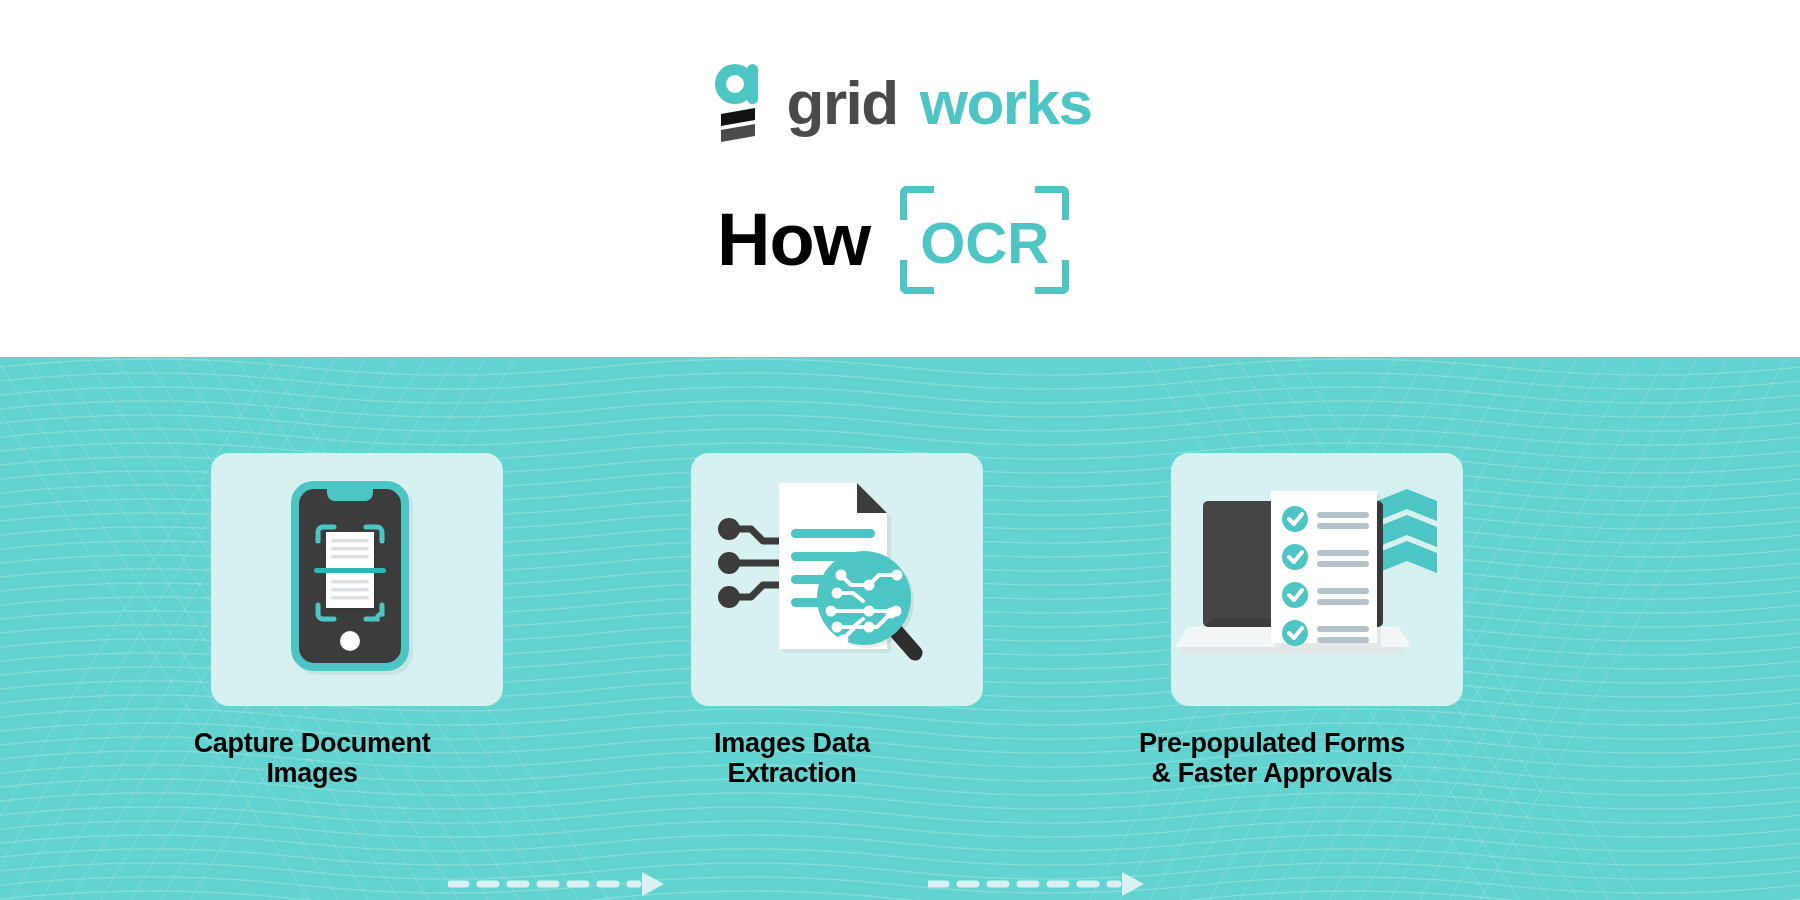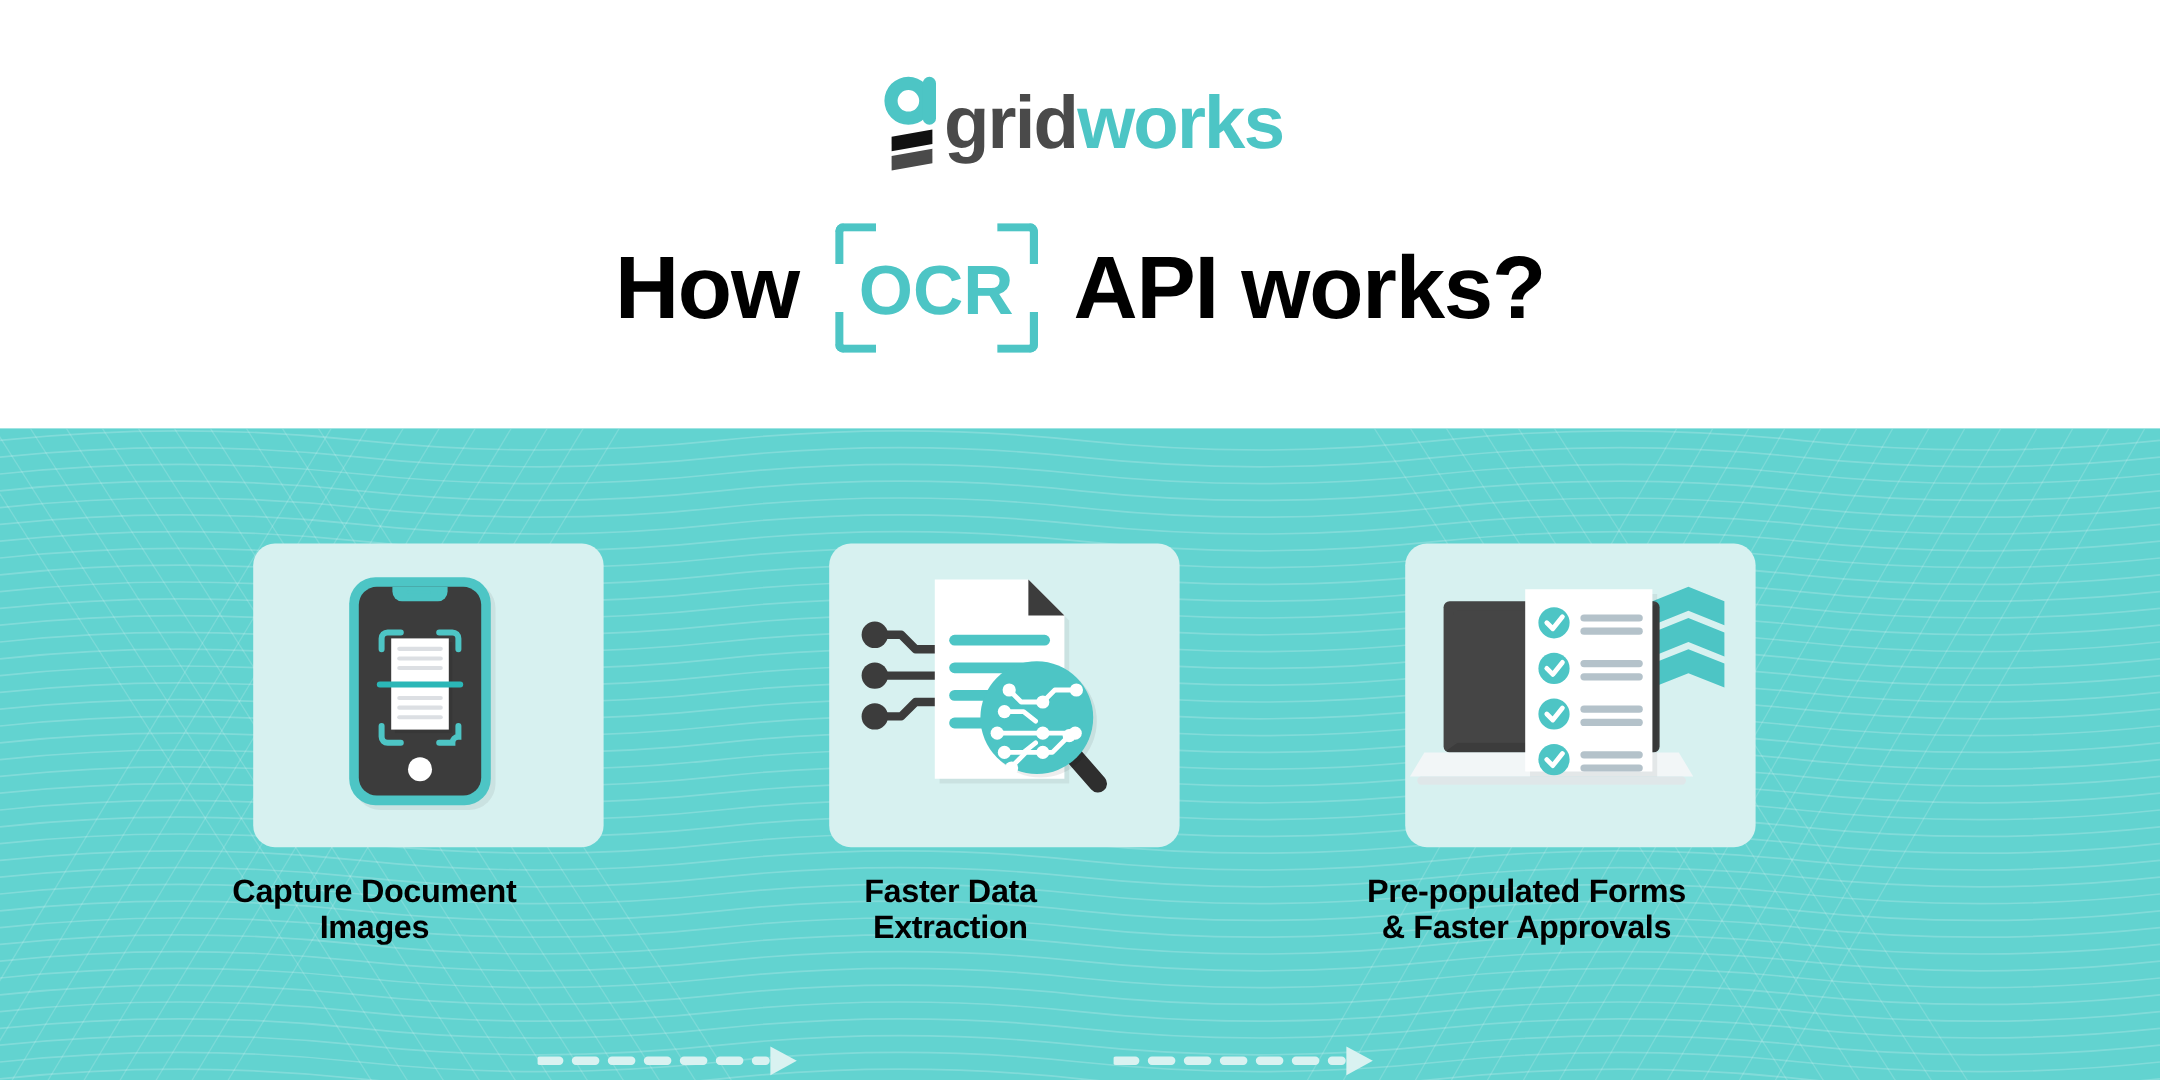--- a/index.html
+++ b/index.html
@@ -22,21 +22,21 @@
     width: 1800px; height: 357px;
     background: #ffffff;
   }
 
   
   .logo-wrap {
     position: absolute; left: 0; top: 58px;
     width: 1800px; height: 90px;
     display: flex; align-items: center; justify-content: center;
   }
-  .logo-inner { display: flex; align-items: flex-start; gap: 0; }
+  .logo-inner { display: flex; align-items: flex-start; gap: 22px; }
   .logo-mark { position: relative; width: 56px; height: 86px; }
   .logo-word {
     font-size: 62px; font-weight: 700; letter-spacing: -1.5px;
     line-height: 86px;
   }
   .logo-grid { color: #4a4a4a; }
   .logo-lines { color: #4dc5c5; }
 
   
   .headline {
@@ -131,21 +131,20 @@
 
     <div class="headline">
       <span class="h-word">How</span>
       <span class="ocr-box">
         <span class="crn tl"></span>
         <span class="crn tr"></span>
         <span class="crn bl"></span>
         <span class="crn br"></span>
         <span class="ocr-text">OCR</span>
       </span>
-      <span class="h-word">API works?</span>
     </div>
   </div>
 
   <div class="teal-band">
     <svg class="bg-pattern" width="1800" height="543" viewBox="0 0 1800 543" preserveAspectRatio="none">
       <defs>
         <g id="wv">
           <path d="M0 0 Q 150 -16 300 0 T 600 0 T 900 0 T 1200 0 T 1500 0 T 1800 0" fill="none" stroke="#ffffff" stroke-opacity="0.20" stroke-width="1.4"></path>
         </g>
       </defs>
@@ -338,21 +337,21 @@
               <circle cx="178" cy="158" r="5.5"></circle>
             <circle cx="205" cy="158" r="5.5"></circle>
               <circle cx="146" cy="174" r="5.5"></circle>
             <circle cx="178" cy="174" r="5.5"></circle>
               <circle cx="152" cy="187" r="5.5"></circle>
             <circle cx="200" cy="160" r="5.5"></circle>
           </g>
         </svg>
       </div>
       <div class="caption">
-        <div>Faster Data</div>
+        <div>Images Data</div>
         <div>Extraction</div>
       </div>
     </div>
 
     <div class="arrow" style="left:915px;width:220px">
       <svg width="220" height="30" viewBox="0 0 220 30">
         <line x1="2" y1="15" x2="190" y2="15" stroke="#d9f2f1" stroke-width="7" stroke-linecap="round" stroke-dasharray="16 14"></line>
         <path d="M194 3 L216 15 L194 27 Z" fill="#d9f2f1"></path>
       </svg>
     </div>

